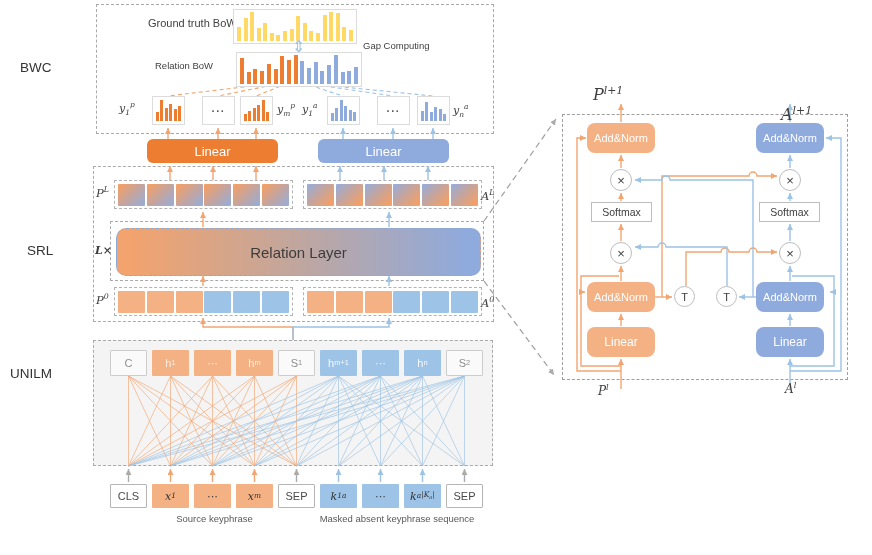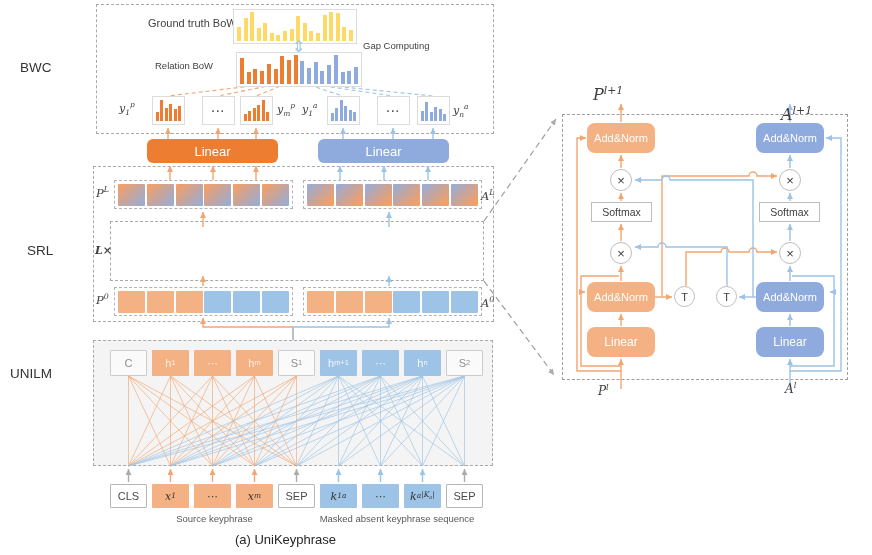--- a/index.html
+++ b/index.html
@@ -307,20 +307,21 @@
       <span class="square grad-a"></span>
       <span class="square grad-a"></span>
       <span class="square grad-a"></span>
       <span class="square grad-a"></span>
       <span class="square grad-a"></span>
       <span class="square grad-a"></span>
     </div>
   <div class="lbl math fg" style="left:481px;top:189px;font-size:11.5px;">A<sup>L</sup></div>
 
   <div class="lbl math fg" style="left:95px;top:244px;font-size:11px;font-weight:bold;">L×</div>
+  <div id="relation-layer" class="fg" style="left:116px;top:228px;width:363px;height:46px;">Relation Layer</div>
 
   <div class="lbl math fg" style="left:96px;top:293px;font-size:11.5px;">P<sup>0</sup></div>
   <div class="rowbox fg" style="left:114px;top:287px;width:179px;height:29px;">
       <span class="square sq-o"></span>
       <span class="square sq-o"></span>
       <span class="square sq-o"></span>
       <span class="square sq-b"></span>
       <span class="square sq-b"></span>
       <span class="square sq-b"></span>
     </div>
@@ -351,21 +352,20 @@
       <div class="tok io-present" style="height: 24px;">···</div>
       <div class="tok io-present math" style="height: 24px;">x<sub>m</sub></div>
       <div class="tok io-special" style="height: 24px;">SEP</div>
       <div class="tok io-absent math" style="height: 24px;">k<sub>1</sub><sup>a</sup></div>
       <div class="tok io-absent" style="height: 24px;">···</div>
       <div class="tok io-absent math" style="height: 24px;">k<sup>a</sup><sub>|K<sub>a</sub>|</sub></div>
       <div class="tok io-special" style="height: 24px;">SEP</div>
     </div>
   <div class="lbl fg" style="left:158px;top:513px;width:113px;text-align:center;font-size:9.5px;color:#595959;">Source keyphrase</div>
   <div class="lbl fg" style="left:316px;top:513px;width:162px;text-align:center;font-size:9.5px;color:#595959;">Masked absent keyphrase sequence</div>
-  <div class="caption fg" style="left:198px;top:532px;width:175px;">(a) UniKeyphrase</div>
 
   <div class="lbl math fg" style="left:593px;top:85px;font-size:16px;">P<sup>l+1</sup></div>
   <div class="lbl math fg" style="left:781px;top:86px;font-size:16px;margin-top:19px;">A<sup>l+1</sup></div>
 
   <div class="bbox orangebg fg" style="left:587px;top:123px;width:68px;height:30px;">Add&amp;Norm</div>
   <div class="bbox bluebg fg" style="left:756px;top:123px;width:68px;height:30px;">Add&amp;Norm</div>
 
   <div class="circle fg" style="left:610px;top:169px;">×</div>
   <div class="circle fg" style="left:779px;top:169px;">×</div>
 

